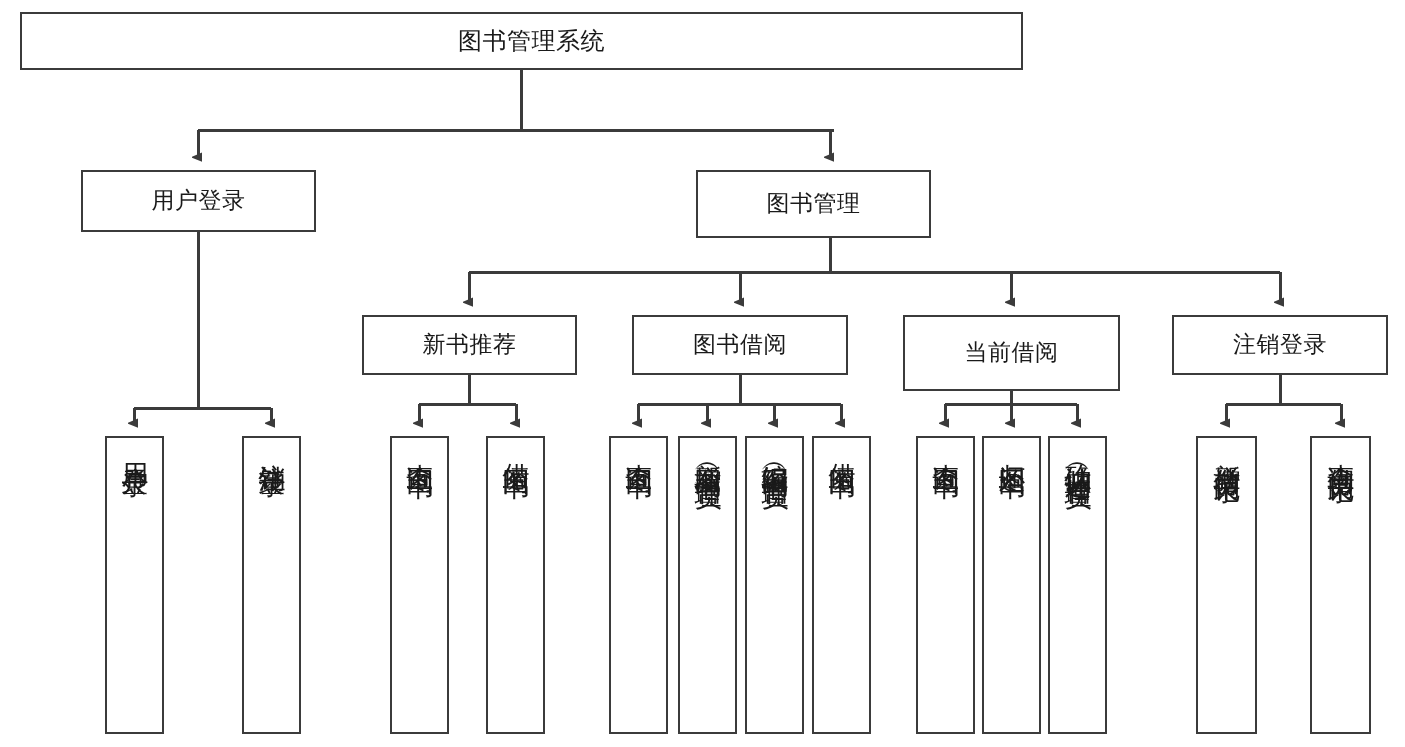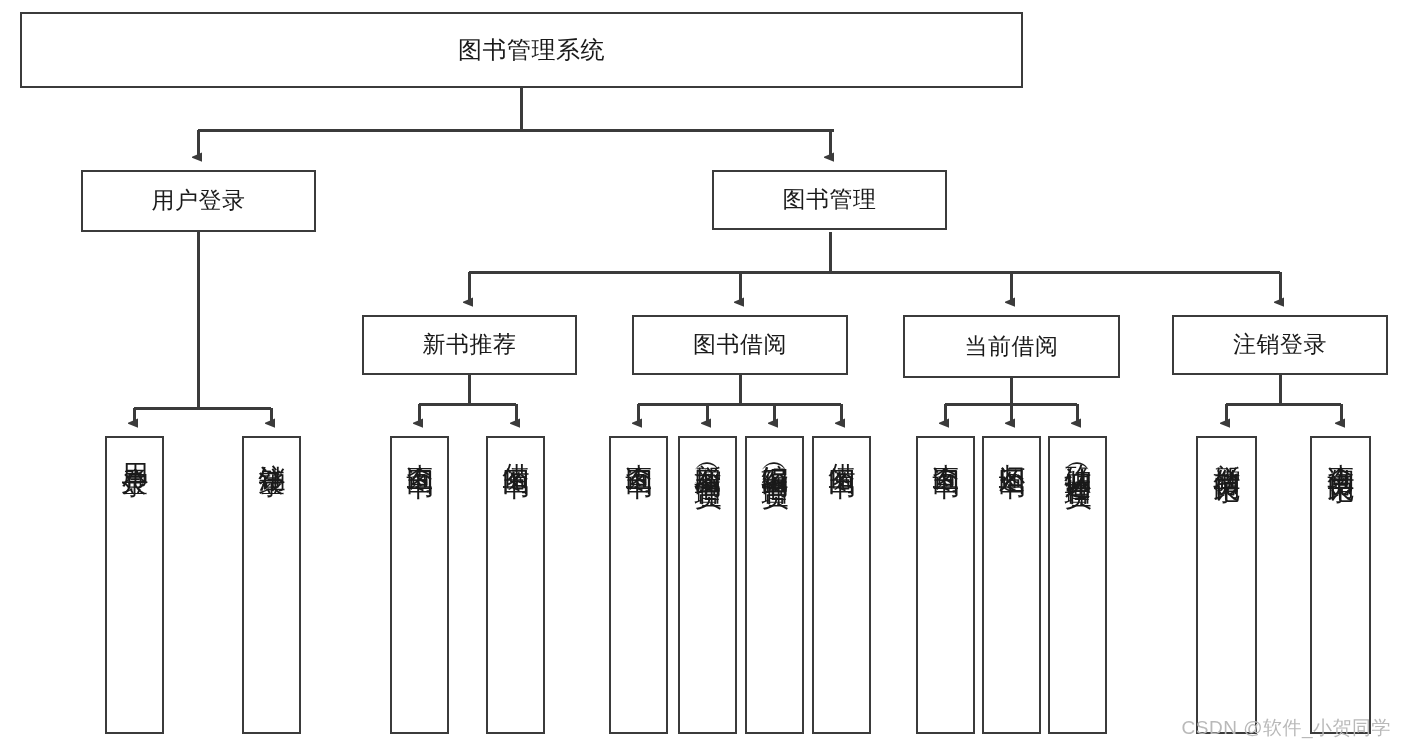--- a/index.html
+++ b/index.html
@@ -115,38 +115,38 @@
       <path d="M1011,404 L1011,424" marker-end="url(#arrow)"></path>
       <path d="M1077,404 L1077,424" marker-end="url(#arrow)"></path>
 
       <path d="M1280,375 L1280,404"></path>
       <path d="M1226,404 L1341,404"></path>
       <path d="M1226,404 L1226,424" marker-end="url(#arrow)"></path>
       <path d="M1341,404 L1341,424" marker-end="url(#arrow)"></path>
     </g>
   </svg>
 
-  <div class="node h root" style="left:20px;top:12px;width:1003px;height:76px;padding-left:20px;">
+  <div class="node h root" style="left:20px;top:12px;width:1003px;height:58px;padding-left:20px;">
     <span class="lbl">图书管理系统</span>
   </div>
 
   <div class="node h" style="left:81px;top:170px;width:235px;height:62px;">
     <span class="lbl">用户登录</span>
   </div>
-  <div class="node h" style="left:712px;top:170px;width:235px;height:60px;">
+  <div class="node h" style="left:696px;top:170px;width:235px;height:68px;">
     <span class="lbl">图书管理</span>
   </div>
 
   <div class="node h" style="left:362px;top:315px;width:215px;height:60px;align-items:center;">
     <span class="lbl">新书推荐</span>
   </div>
   <div class="node h" style="left:632px;top:315px;width:216px;height:60px;justify-content:center;">
     <span class="lbl">图书借阅</span>
   </div>
-  <div class="node h" style="left:903px;top:315px;width:217px;height:63px;font-family:Liberation Serif, serif;">
+  <div class="node h" style="left:903px;top:315px;width:217px;height:76px;font-family:Liberation Serif, serif;">
     <span class="lbl">当前借阅</span>
   </div>
   <div class="node h" style="left:1172px;top:315px;width:216px;height:60px;">
     <span class="lbl">注销登录</span>
   </div>
 
   <div class="node v" style="left:105px;top:436px;width:59px;height:298px;">
     <span class="lbl">用户登录</span>
   </div>
   <div class="node v" style="left:242px;top:436px;width:59px;height:298px;">
@@ -183,15 +183,14 @@
     <span class="lbl">确认归还（管理员）</span>
   </div>
 
   <div class="node v" style="left:1196px;top:436px;width:61px;height:298px;">
     <span class="lbl">新增借阅记录</span>
   </div>
   <div class="node v" style="left:1310px;top:436px;width:61px;height:298px;">
     <span class="lbl">查询借阅记录</span>
   </div>
 
-  <div class="watermark">CSDN @软件_小贺同学</div>
 
 </div>
 
 </body></html>

